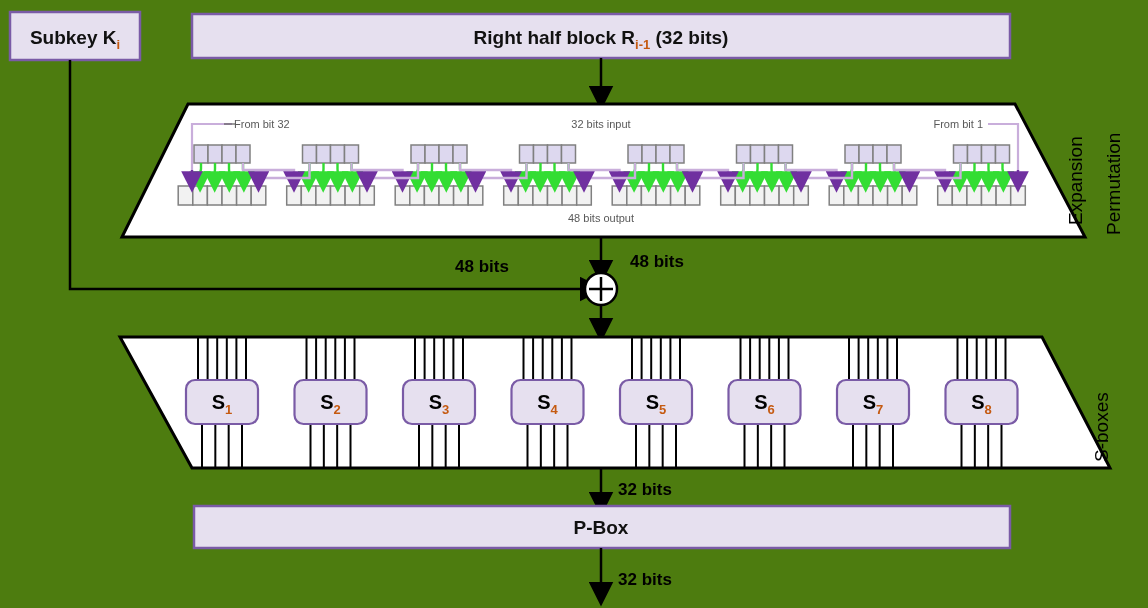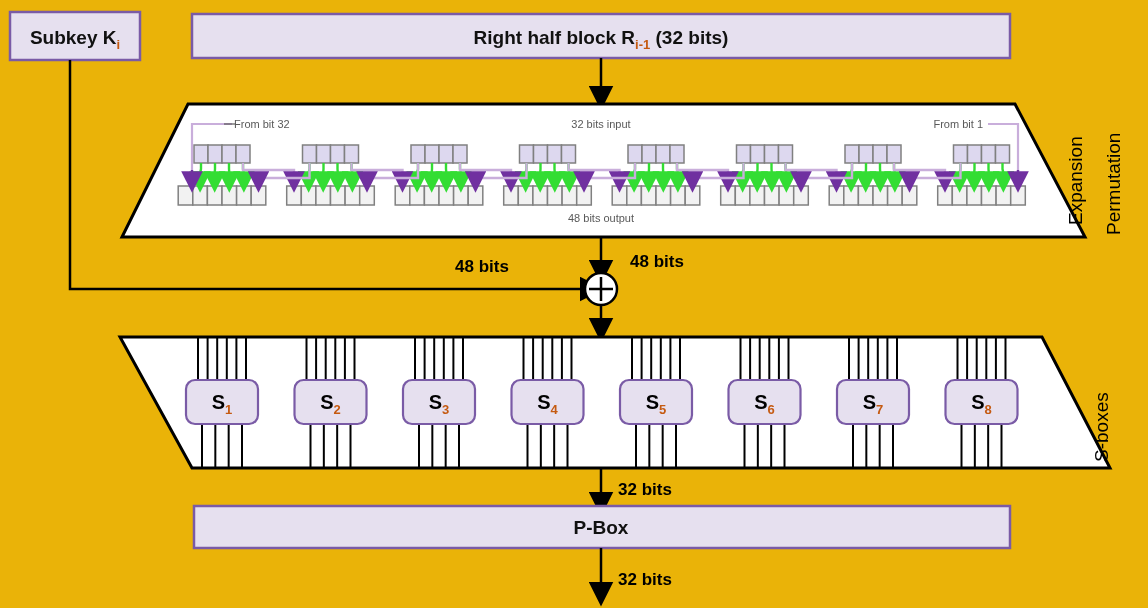--- a/index.html
+++ b/index.html
@@ -7,21 +7,21 @@
     padding: 0;
     background: #ffffff;
   }
   body {
     font-family: "Liberation Sans", sans-serif;
   }
   #stage {
     position: relative;
     width: 1148px;
     height: 608px;
-    background: #eab308;
+    background: #4d7c0f;
     overflow: hidden;
   }
   #stage svg {
     position: absolute;
     left: 0;
     top: 0;
   }
   .boxlabel {
     font-family: "Liberation Sans", sans-serif;
     font-weight: bold;

